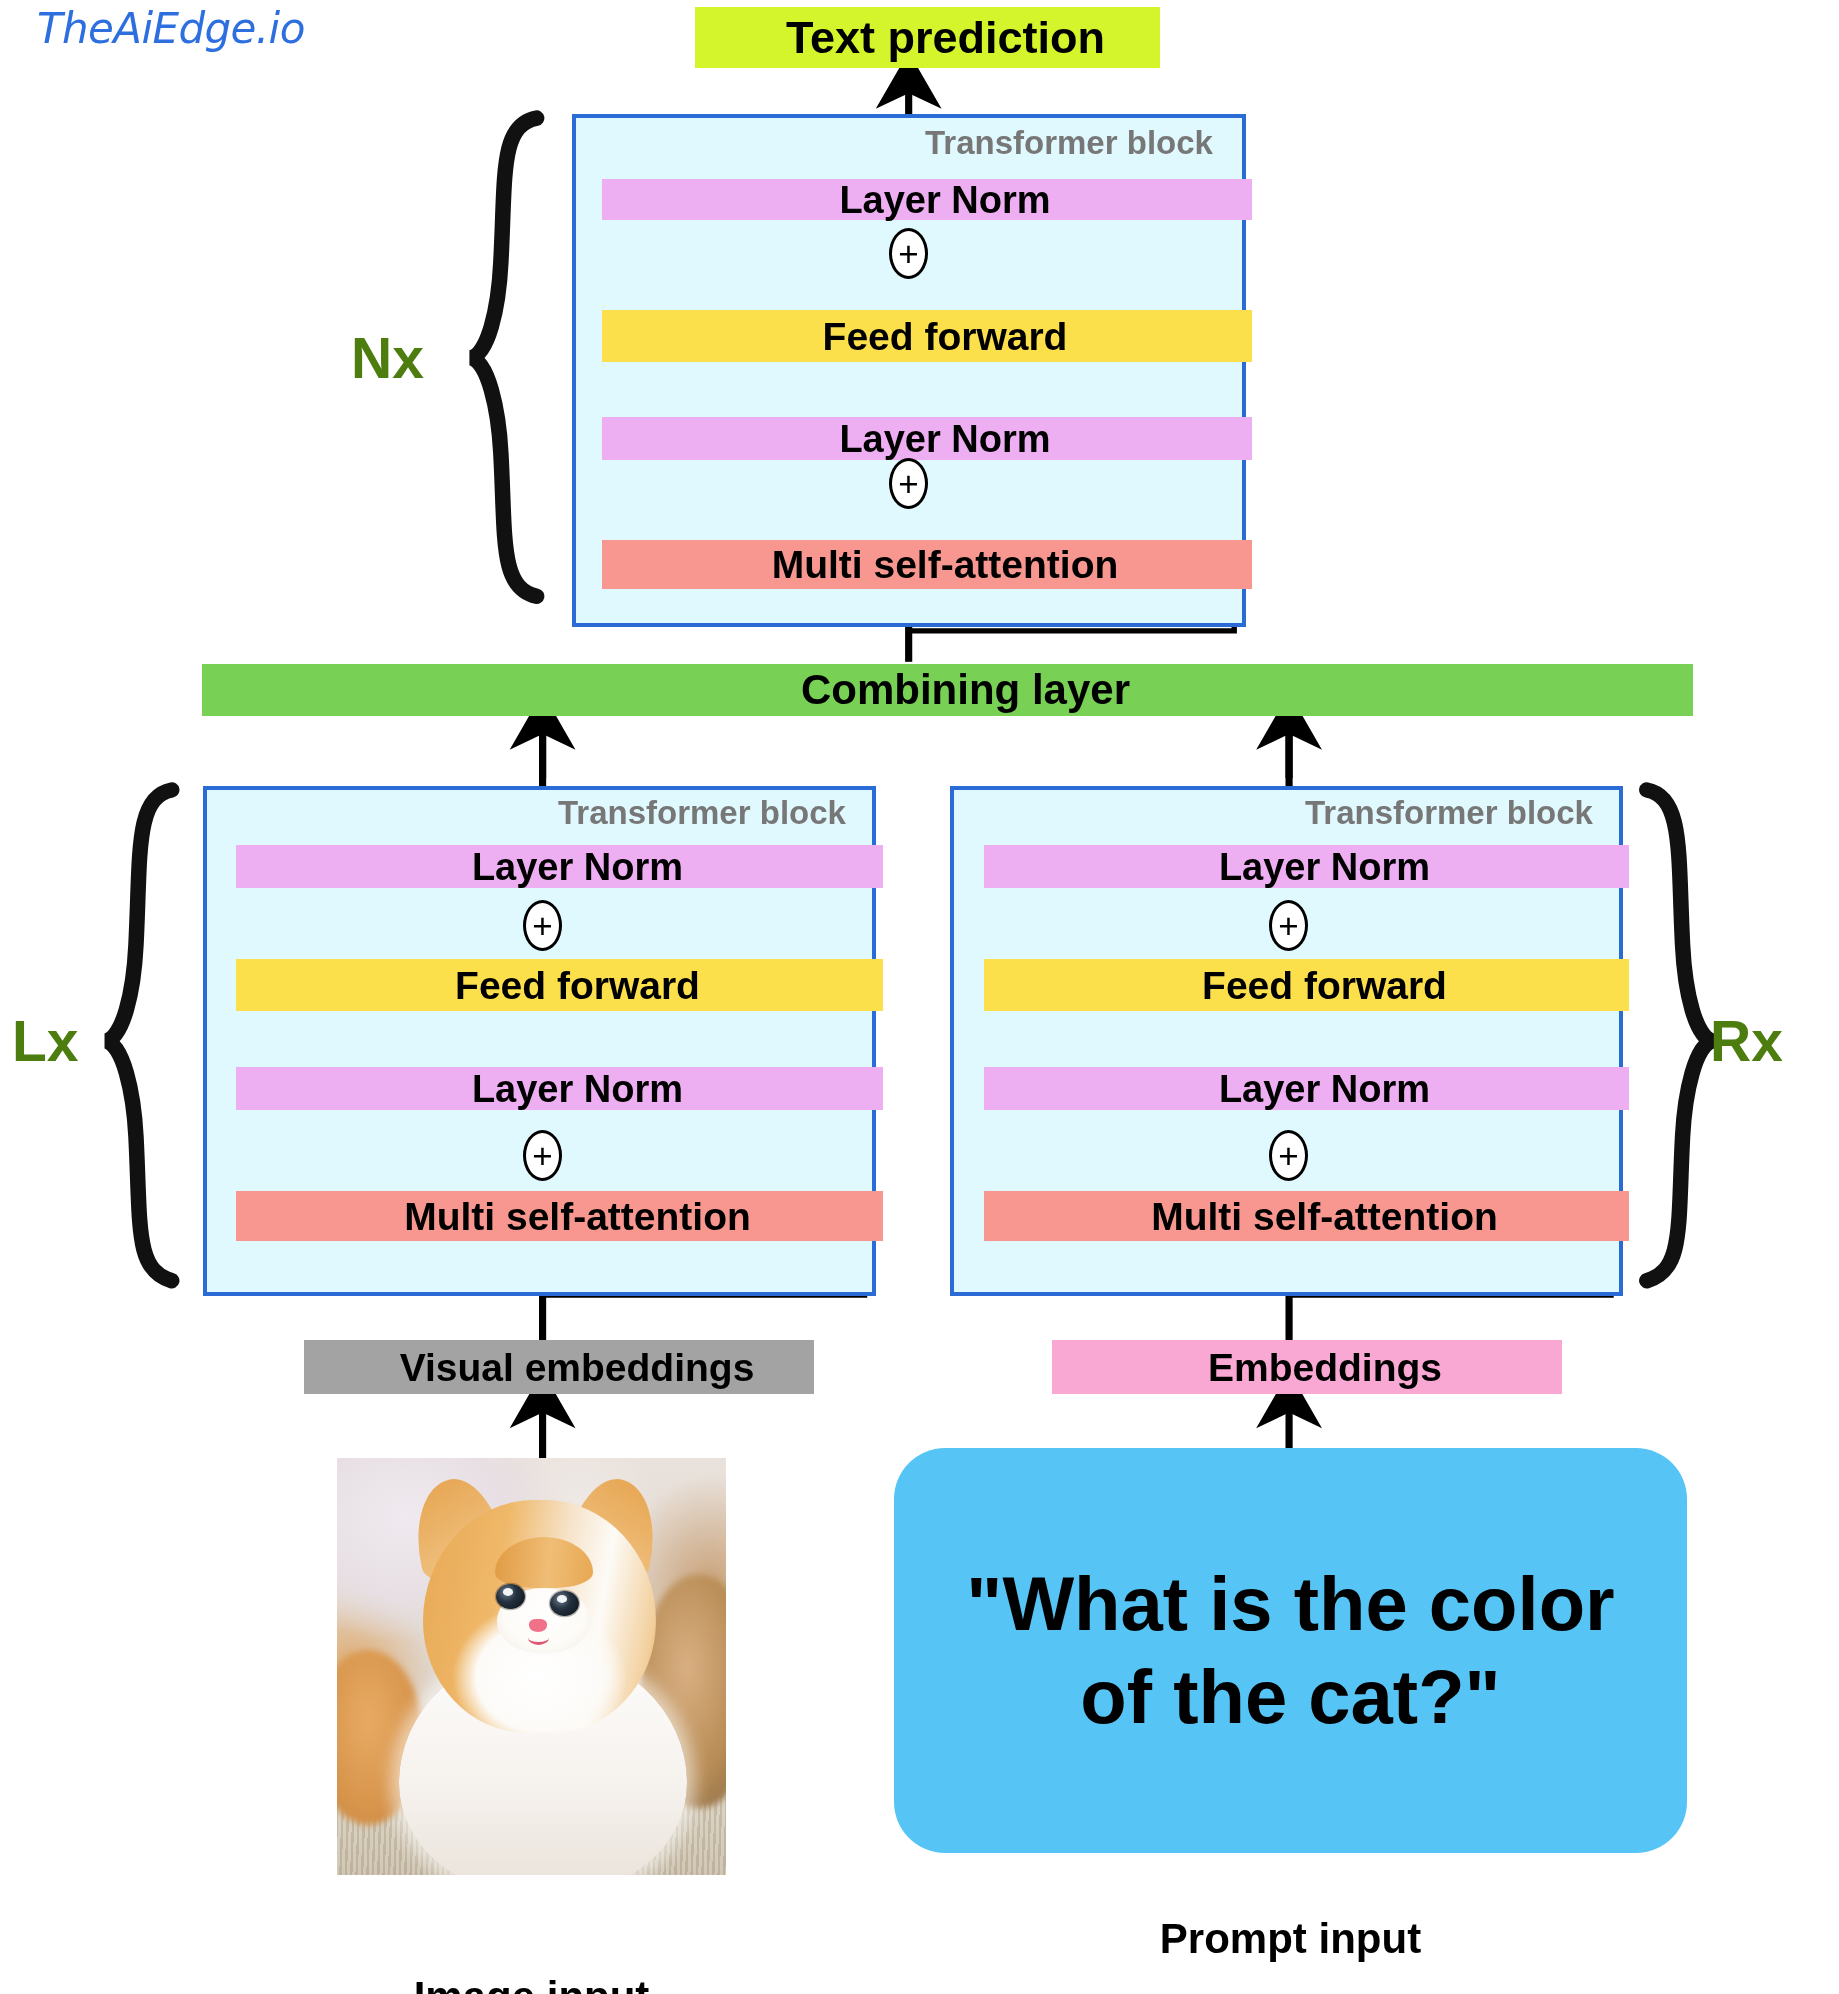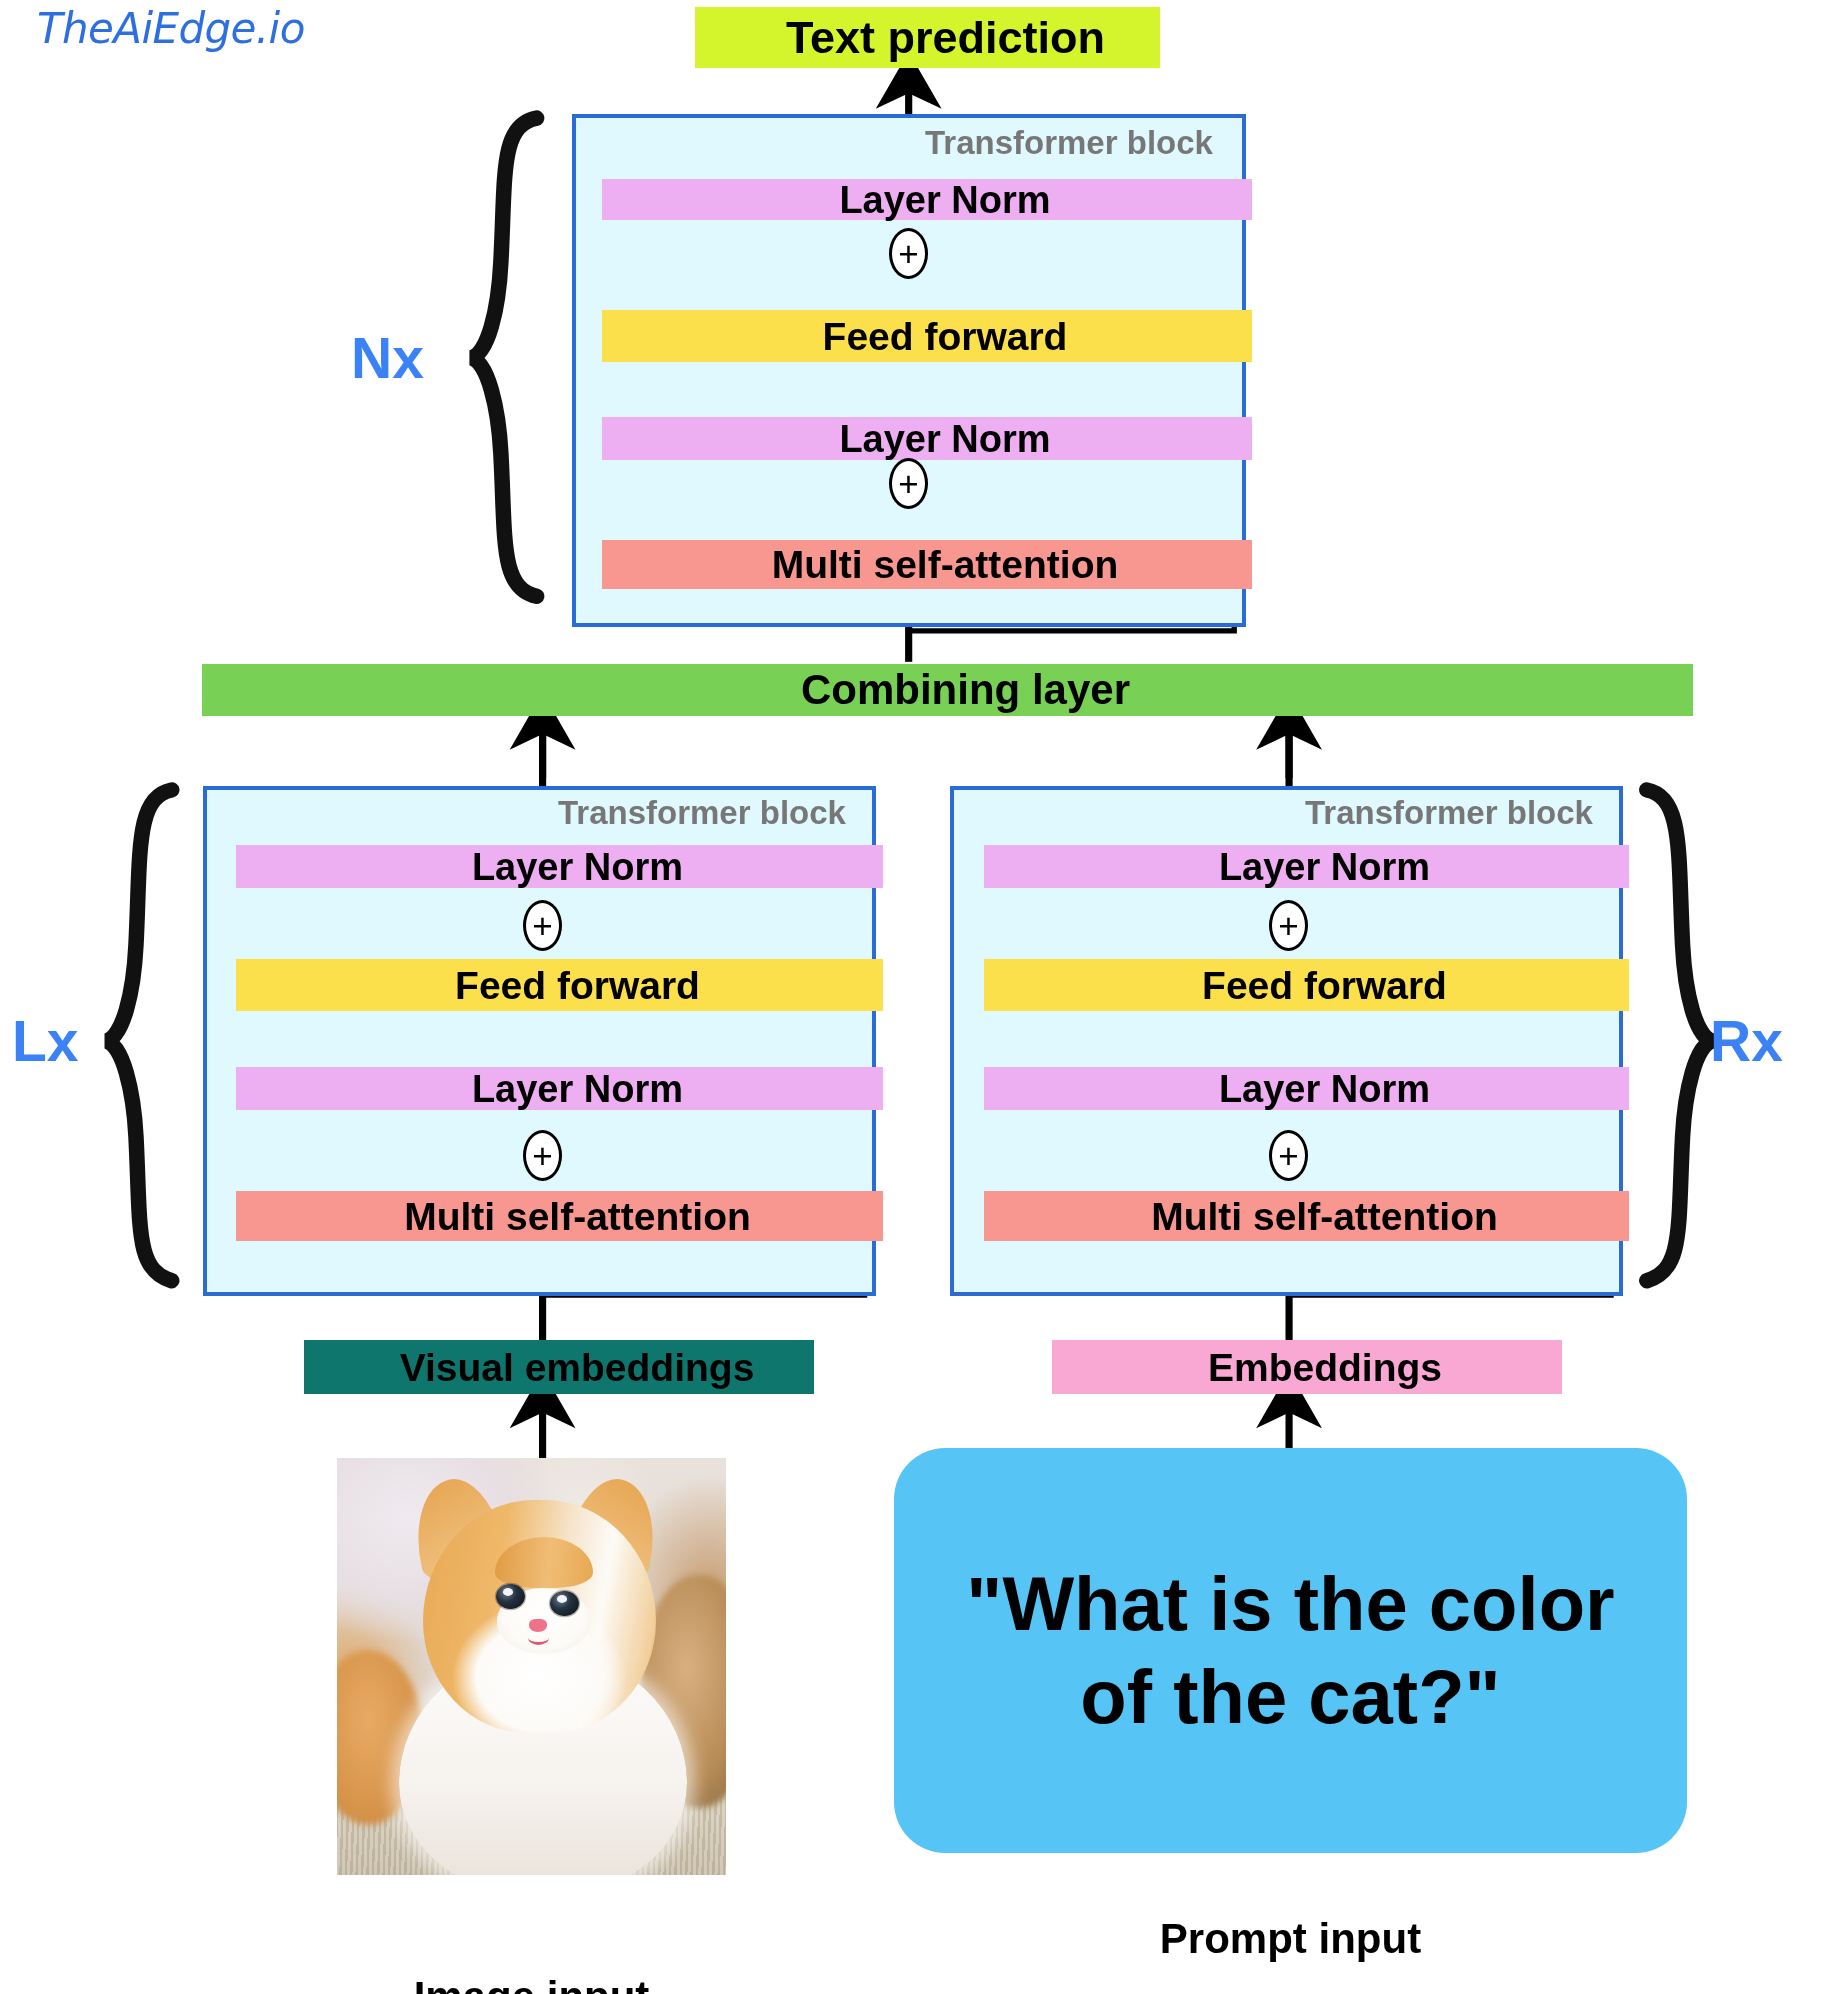--- a/index.html
+++ b/index.html
@@ -50,21 +50,21 @@
     width:39px;height:51px;border-radius:50%;
     background:#ffffff;border:3px solid #000;
     box-sizing:border-box;
     display:flex;align-items:center;justify-content:center;
     font-size:35px;font-weight:normal;color:#000;
     font-family:"Liberation Sans", sans-serif;
     line-height:1;
   }
   .rep-label{
     position:absolute;
-    color:#3b82f6;font-weight:bold;
+    color:#4d7c0f;font-weight:bold;
     font-size:57px;font-family:"Liberation Sans", sans-serif;
     white-space:nowrap;
   }
 
   .caption{
     position:absolute;
     color:#000;font-weight:bold;font-size:42px;
     white-space:nowrap;text-align:center;
     font-family:"Liberation Sans", sans-serif;
   }
@@ -267,21 +267,21 @@
     <span>Layer Norm</span>
   </div>
   <div class="plus" style="left:523px;top:1130px;">
     <span>+</span>
   </div>
   <div class="bar" style="left:236px;top:1191px;width:611px;height:50px;background:#F79790;font-size:39px;">
     <span>Multi self-attention</span>
   </div>
   <div class="rep-label" style="left:12px;top:1008px;">Lx</div>
 
-  <div class="bar" style="left:304px;top:1340px;width:474px;height:54px;background:#0f766e;font-size:39px;">
+  <div class="bar" style="left:304px;top:1340px;width:474px;height:54px;background:#a3a3a3;font-size:39px;">
     <span>Visual embeddings</span>
   </div>
 
   <div class="photo" style="left:337px;top:1458px;width:389px;height:417px;">
     <div class="ph-bg"></div>
     <div class="ph-mat"></div>
     <div class="ph-cat2"></div>
     <div class="ph-cat3"></div>
     <div class="ph-body"></div>
     <div class="ph-earL"></div>

